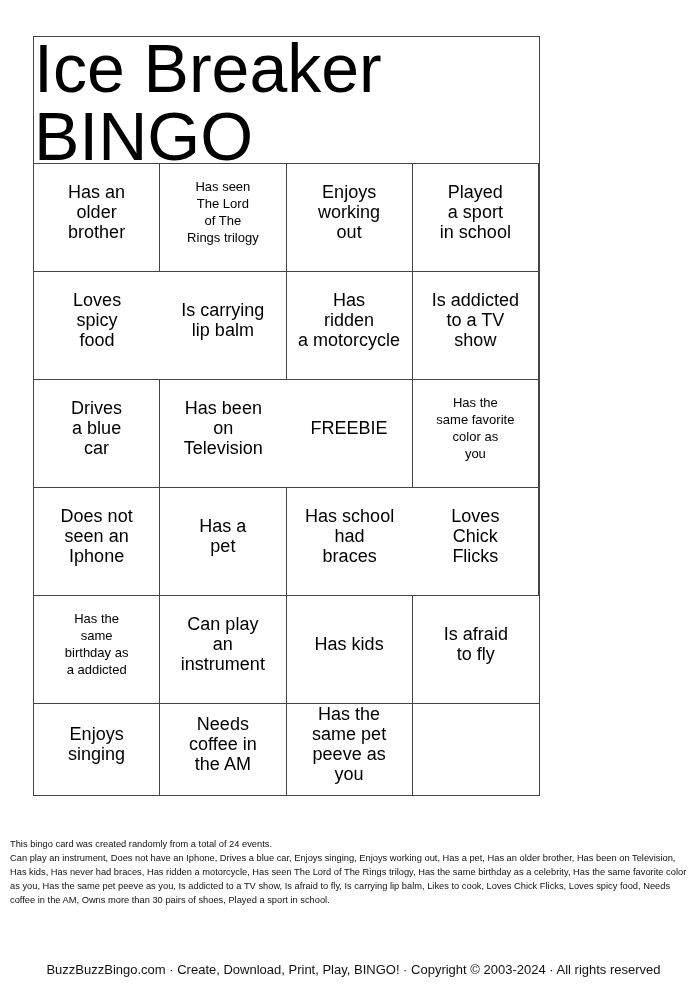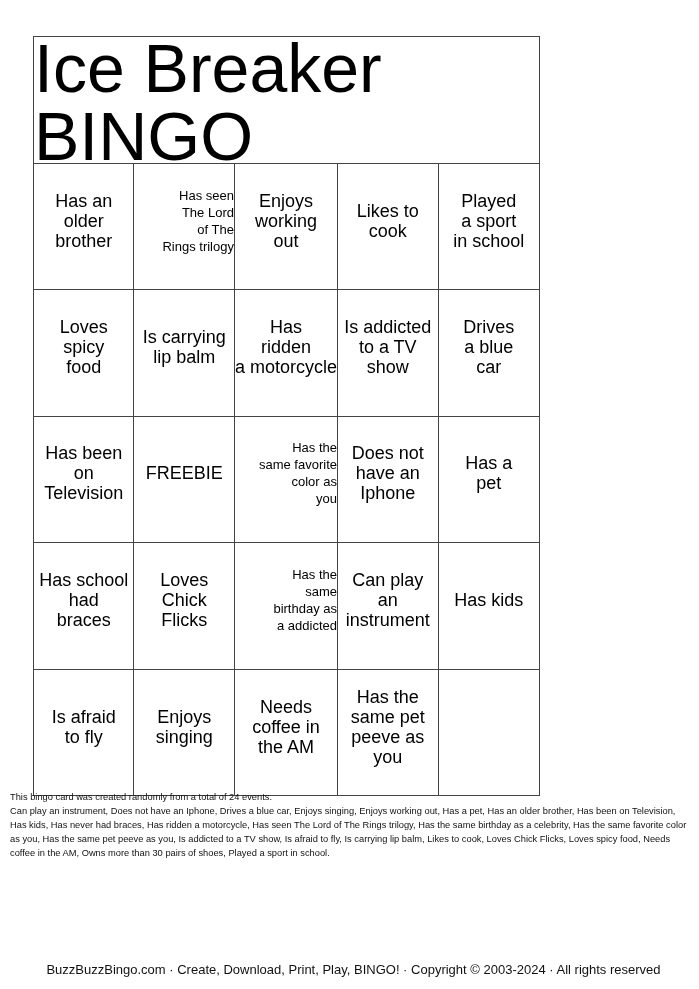--- a/index.html
+++ b/index.html
@@ -5,30 +5,30 @@
   html, body { margin: 0; padding: 0; background: #ffffff; }
   body { width: 699px; height: 989px; position: relative; overflow: hidden;
          font-family: "Liberation Sans", sans-serif; color: #000; }
   .card { position: absolute; left: 33px; top: 36px; width: 507px; height: 760px;
           border: 1px solid #444; box-sizing: border-box; }
   .title { position: absolute; left: 0; top: 0; width: 100%; height: 127px;
            border-bottom: 1px solid #444; box-sizing: border-box;
            display: flex; align-items: center; justify-content: center;
            font-size: 68px; line-height: 1; padding-top: 4px; }
   .grid { position: absolute; left: 0; top: 127px; width: 100%; height: 632px;
-          display: grid; grid-template-columns: repeat(5, 1fr); grid-template-rows: repeat(5, 1fr); }
+          display: grid; grid-template-columns: repeat(4, 1fr); grid-template-rows: repeat(5, 1fr); }
   .cell { border-right: 1px solid #444; border-bottom: 1px solid #444; box-sizing: border-box;
           display: flex; flex-direction: column; align-items: center; justify-content: center;
           text-align: center; padding-bottom: 12px; }
   .cell:nth-child(5n) { border-right: none; }
   .cell:nth-child(n+21) { border-bottom: none; }
   .cell.lg { font-size: 18px; line-height: 20px; }
-  .cell.sm { font-size: 13px; line-height: 17px; align-items: flex-end; }
+  .cell.sm { font-size: 13px; line-height: 17px; }
   .cell span { display: block; white-space: nowrap; }
-  .desc { position: absolute; left: 10px; top: 790px; width: 680px; font-size: 9.3px;
+  .desc { position: absolute; left: 10px; top: 837px; width: 680px; font-size: 9.3px;
           line-height: 14px; color: #111; }
   .desc p { margin: 0; }
   .footer { position: absolute; left: 4px; top: 962px; width: 100%; text-align: center;
             font-size: 13px; color: #111; }
 </style>
 </head>
 <body>
 
 <div class="card">
   <div class="title">Ice Breaker BINGO</div>
@@ -41,24 +41,20 @@
       <div class="cell sm">
         <span>Has seen</span>
         <span>The Lord</span>
         <span>of The</span>
         <span>Rings trilogy</span>
       </div>
       <div class="cell lg">
         <span>Enjoys</span>
         <span>working</span>
         <span>out</span>
-      </div>
-      <div class="cell lg">
-        <span>Likes to</span>
-        <span>cook</span>
       </div>
       <div class="cell lg">
         <span>Played</span>
         <span>a sport</span>
         <span>in school</span>
       </div>
       <div class="cell lg">
         <span>Loves</span>
         <span>spicy</span>
         <span>food</span>
@@ -91,21 +87,21 @@
         <span>FREEBIE</span>
       </div>
       <div class="cell sm">
         <span>Has the</span>
         <span>same favorite</span>
         <span>color as</span>
         <span>you</span>
       </div>
       <div class="cell lg">
         <span>Does not</span>
-        <span>have an</span>
+        <span>seen an</span>
         <span>Iphone</span>
       </div>
       <div class="cell lg">
         <span>Has a</span>
         <span>pet</span>
       </div>
       <div class="cell lg">
         <span>Has school</span>
         <span>had</span>
         <span>braces</span>

